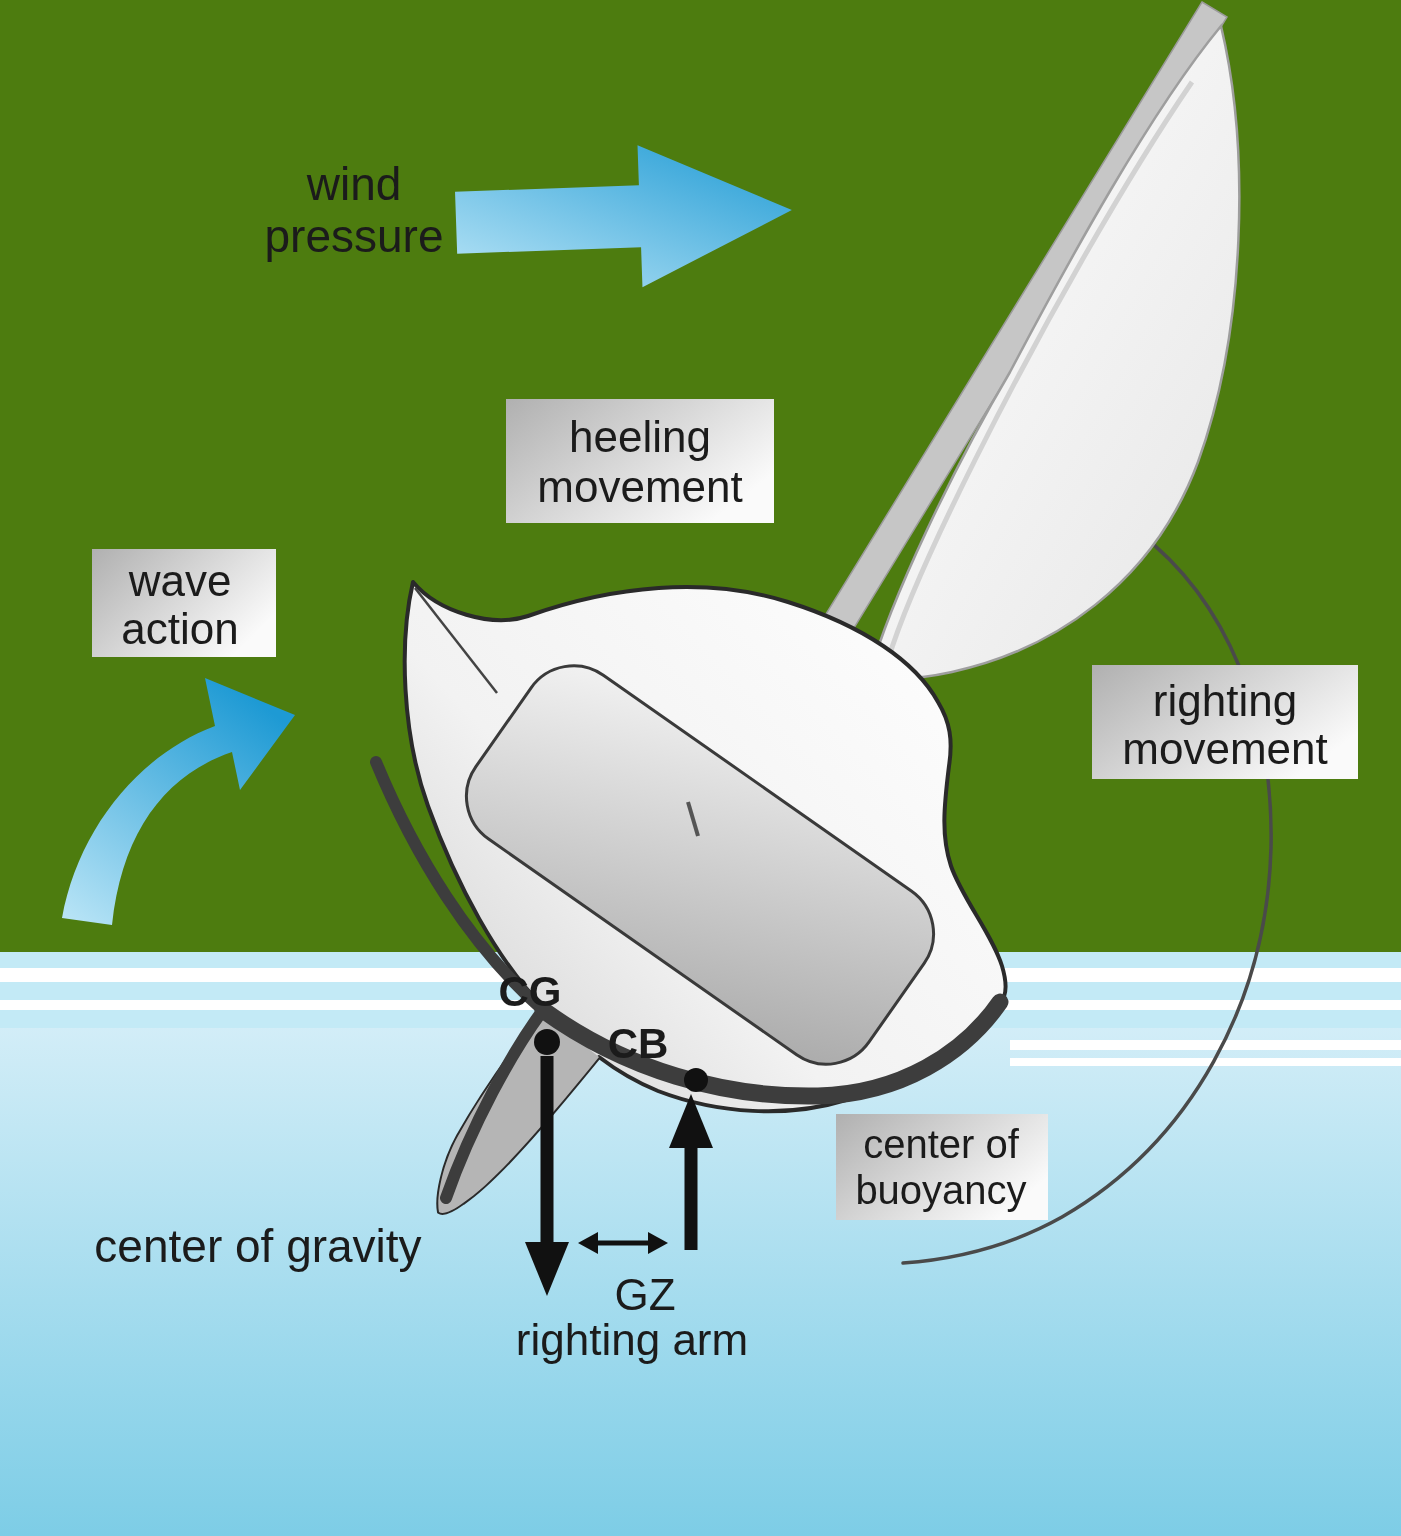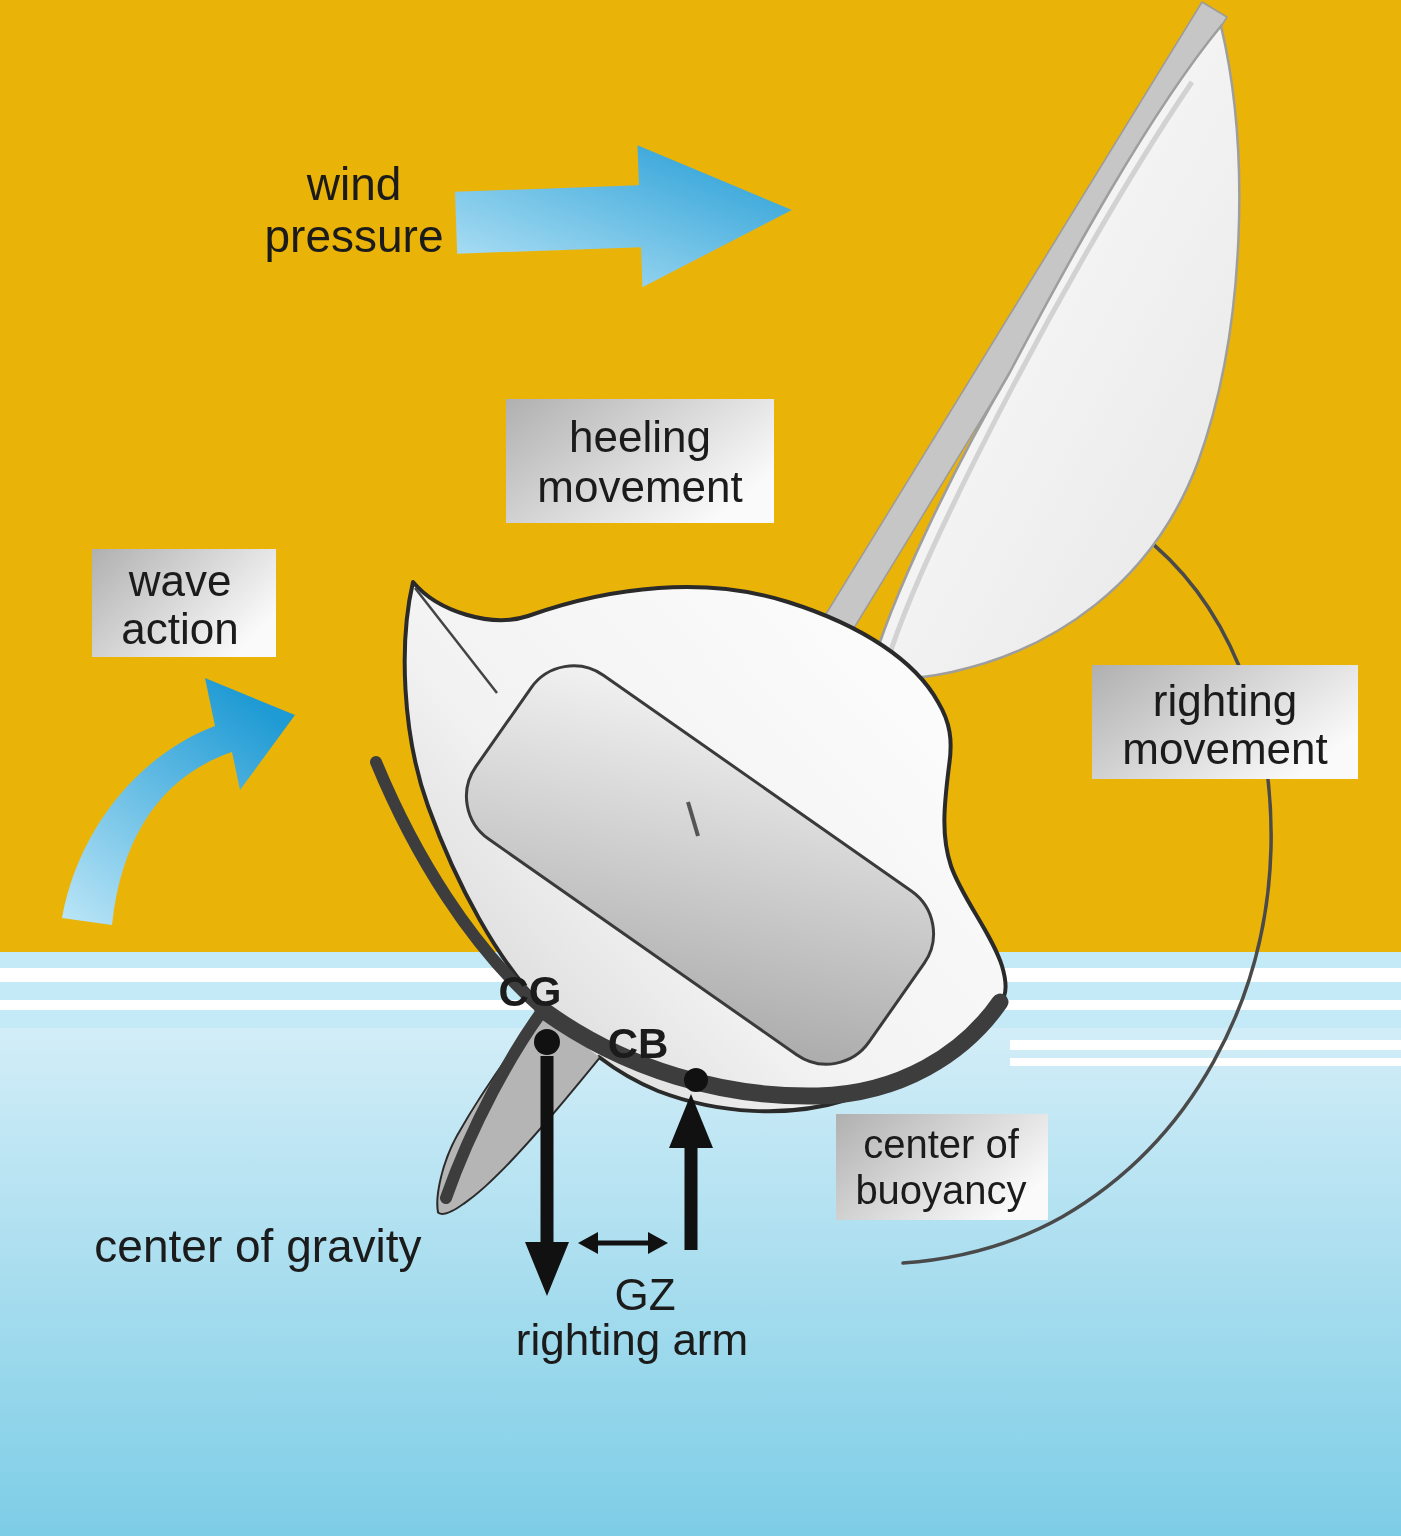--- a/index.html
+++ b/index.html
@@ -1,16 +1,16 @@
 <!DOCTYPE html>
 <html><head>
 <meta charset="utf-8">
 <style>
   html,body{margin:0;padding:0;background:#ffffff;}
-  .canvas{width:1401px;height:1536px;position:relative;background:#eab308;overflow:hidden;}
+  .canvas{width:1401px;height:1536px;position:relative;background:#4d7c0f;overflow:hidden;}
   svg{display:block;}
   text{font-family:"Liberation Sans", sans-serif;}
   .lbl{font-weight:normal;}
   .lbl-bold{font-weight:bold;}
 </style>
 </head>
 <body>
 
 <div class="canvas">
 <svg width="1401" height="1536" viewBox="0 0 1401 1536">

